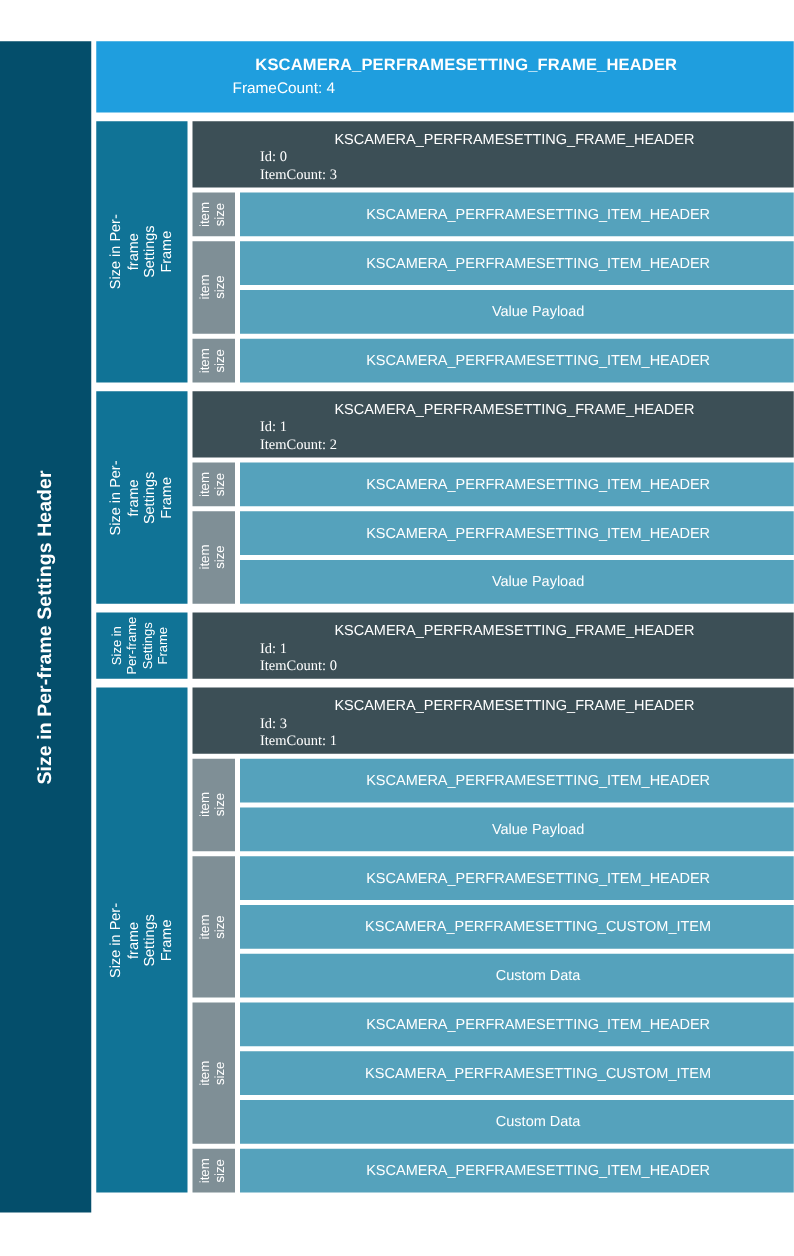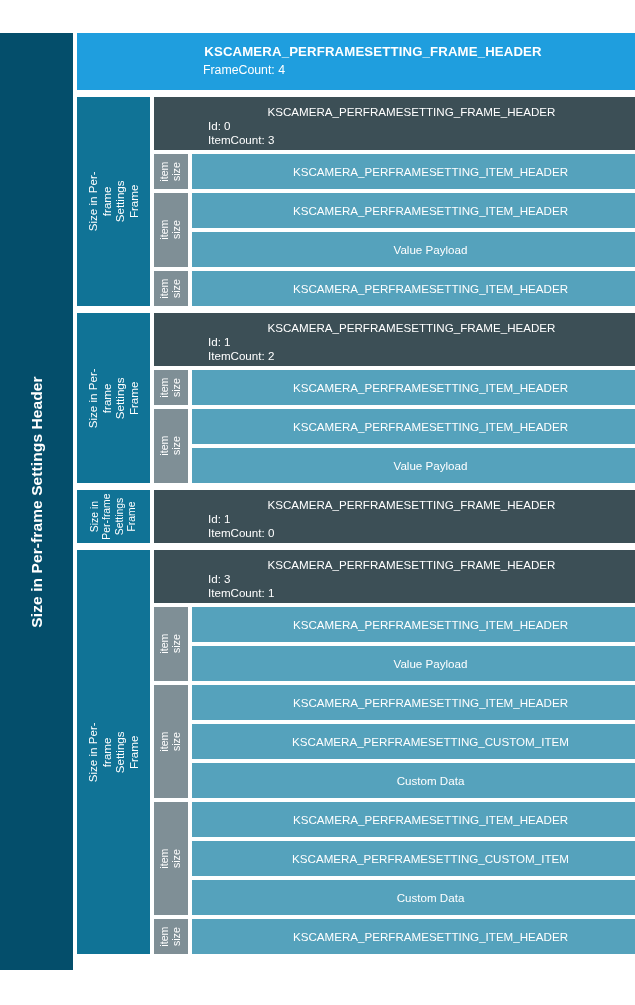--- a/index.html
+++ b/index.html
@@ -65,21 +65,21 @@
     right: 0;
     top: 11px;
     text-align: center;
     color: #ffffff;
     font-size: 13.2px;
     font-weight: bold;
     letter-spacing: 0.15px;
   }
   .top-banner-sub {
     position: absolute;
-    left: 126px;
+    left: 109px;
     top: 30px;
     color: #ffffff;
     font-size: 12.3px;
   }
 
   
   .frame {
     display: flex;
     margin-bottom: 7px;
   }
@@ -127,20 +127,21 @@
     font-size: 11.6px;
   }
   .frame-head-meta {
     position: absolute;
     left: 54px;
     top: 22px;
     color: #ffffff;
     font-size: 11.6px;
     line-height: 1.24;
     white-space: pre-line;
+    font-family: Liberation Serif, serif;
   }
 
   
   .item-group {
     display: flex;
     margin-bottom: 4px;
   }
   .item-group:last-child { margin-bottom: 0; }
 
   .item-size {

